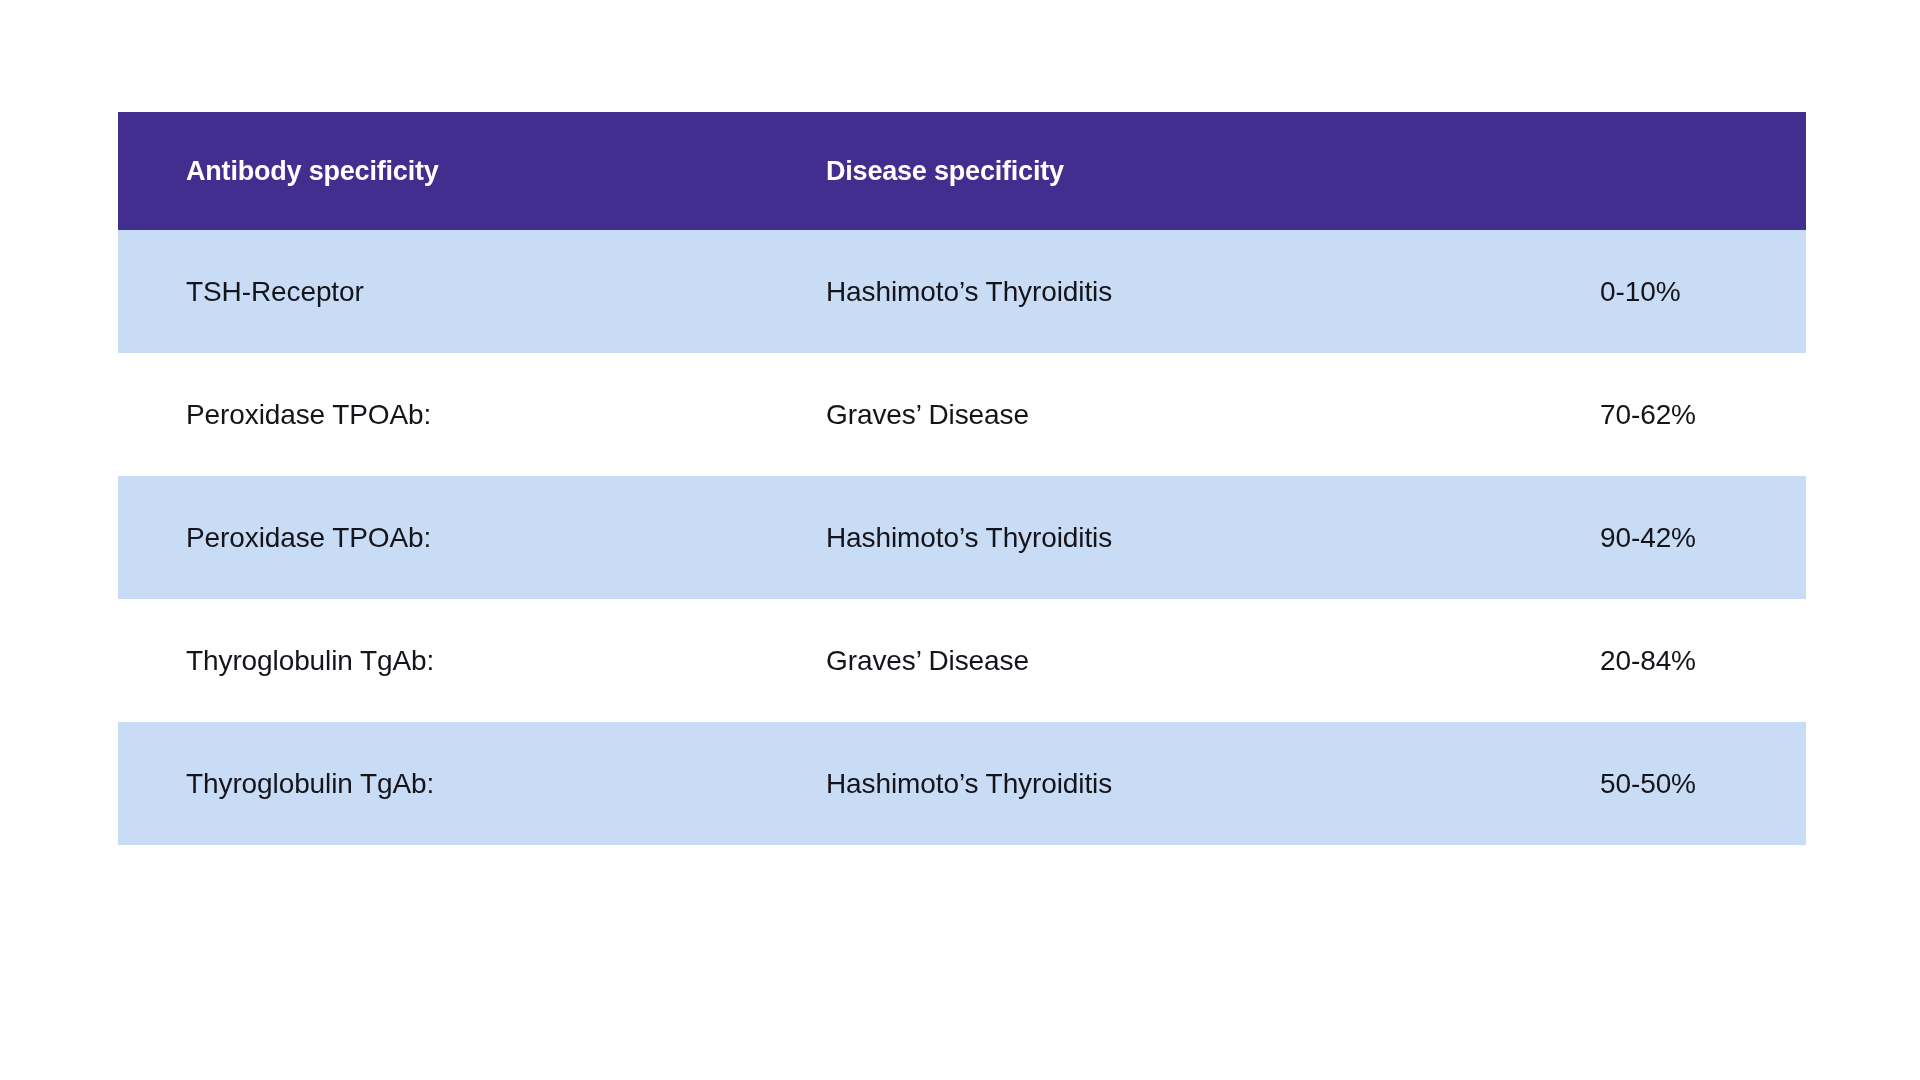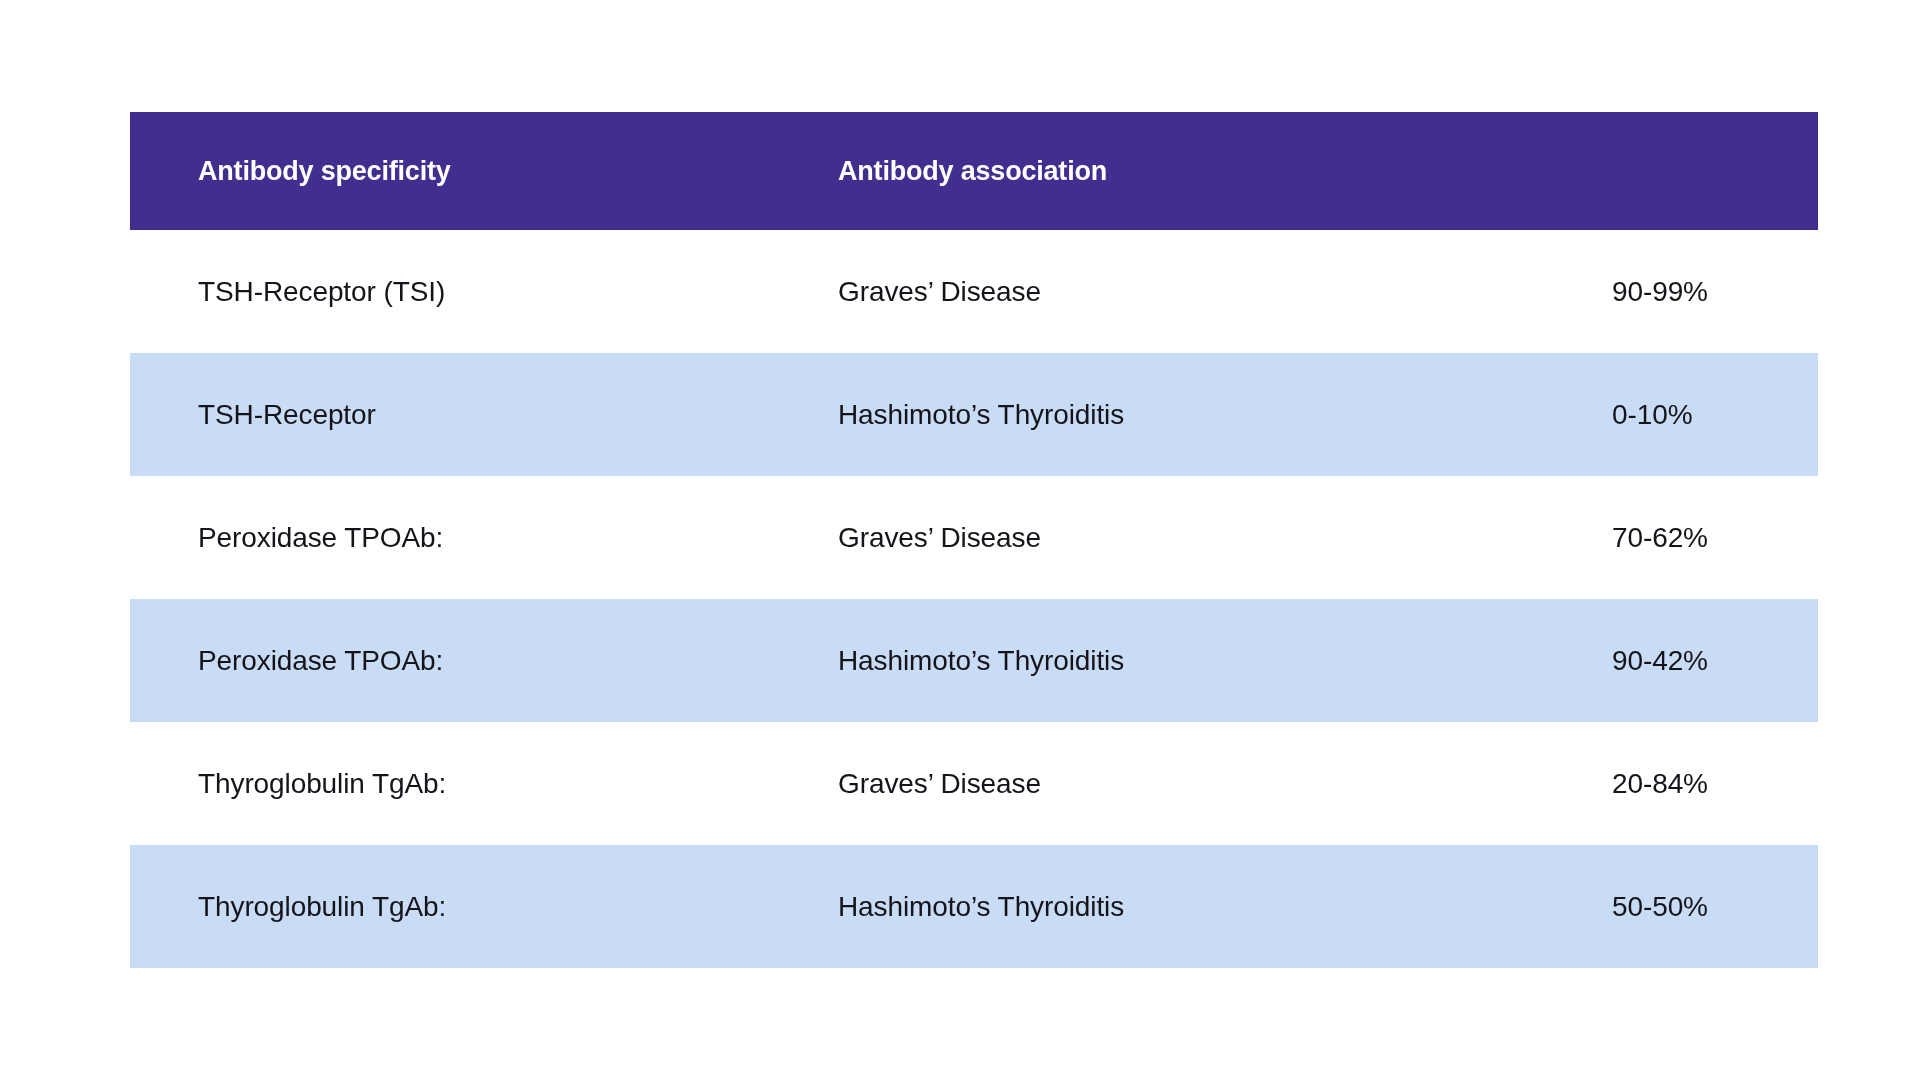--- a/index.html
+++ b/index.html
@@ -17,21 +17,21 @@
 
   #stage {
     position: relative;
     width: 1920px;
     height: 1080px;
     background: #ffffff;
   }
 
   .data-table {
     position: absolute;
-    left: 130px;
+    left: 118px;
     top: 112px;
     width: 1688px;
     border-collapse: collapse;
     table-layout: fixed;
   }
 
   .data-table col.c1 { width: 640px; }
   .data-table col.c2 { width: 842px; }
   .data-table col.c3 { width: 206px; }
 
@@ -86,32 +86,27 @@
   <table class="data-table">
     <colgroup>
       <col class="c1">
       <col class="c2">
       <col class="c3">
     </colgroup>
 
     <thead>
       <tr>
         <th>Antibody specificity</th>
-        <th>Antibody association</th>
+        <th>Disease specificity</th>
         <th class="th-blank"></th>
       </tr>
     </thead>
 
     <tbody>
 
-      <tr>
-        <td>TSH-Receptor (TSI)</td>
-        <td>Graves’ Disease</td>
-        <td class="col-pct">90-99%</td>
-      </tr>
 
       <tr class="alt">
         <td>TSH-Receptor</td>
         <td>Hashimoto’s Thyroiditis</td>
         <td class="col-pct">0-10%</td>
       </tr>
 
       <tr>
         <td>Peroxidase TPOAb:</td>
         <td>Graves’ Disease</td>

